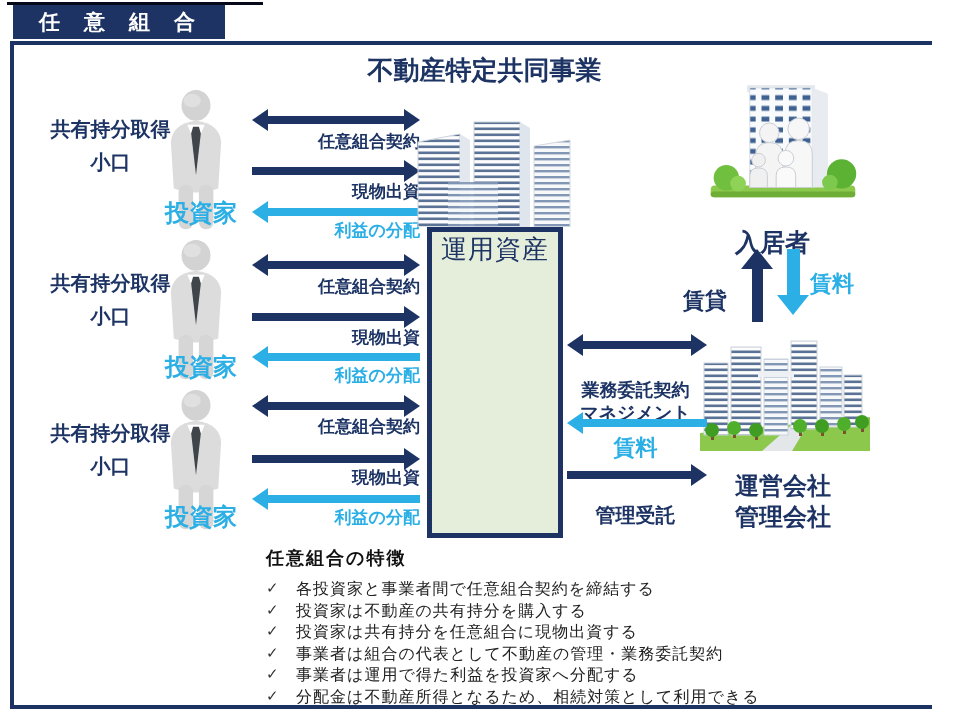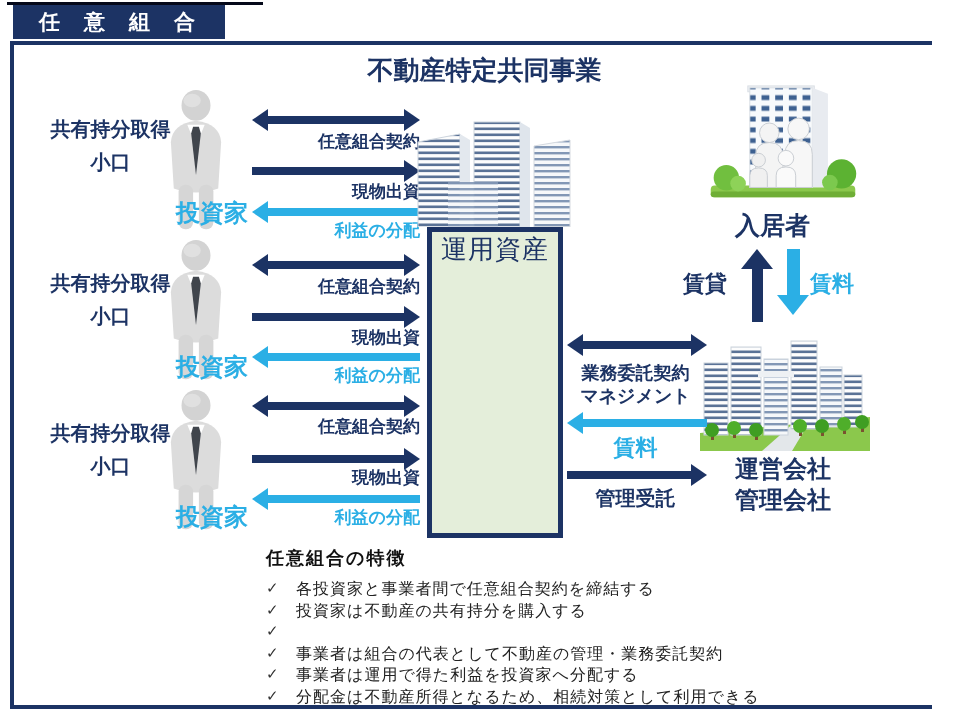--- a/index.html
+++ b/index.html
@@ -1,40 +1,40 @@
 <!DOCTYPE html>
 <html style="--navy: #1c3364; --cyan: #2bafe5; --asset_green: #e4eeda;"><head>
 <meta charset="utf-8">
 <style>
   html,body{margin:0;padding:0;background:#fff;}
   #canvas{position:relative;width:932px;height:720px;background:#fff;overflow:hidden;
           font-family:"Liberation Sans",sans-serif;}
   .abs{position:absolute;}
-  .navy-t{color:var(--navy);}
+  .navy-t{color:var(--navy);margin-top:17px;}
   .cyan-t{color:var(--cyan);}
   .b{font-weight:bold;}
 
   
   #top-line{left:7px;top:2px;width:256px;height:3px;background:#05091a;}
   #title-bar{left:13px;top:5px;width:212px;height:34px;background:var(--navy);
              color:#fff;font-weight:bold;font-size:21px;line-height:34px;text-align:center;
              letter-spacing:24px;text-indent:20px;white-space:nowrap;}
 
   
   #frame{left:10px;top:41px;width:932px;height:660px;border:4px solid var(--navy);background:#fff;}
 
   
   #heading{left:312px;top:55px;width:345px;text-align:center;font-weight:bold;
            font-size:26px;line-height:30px;color:var(--navy);}
   #heading .l2{letter-spacing:4px;}
 
   
   .inv-label{left:28px;width:165px;text-align:center;color:var(--navy);font-weight:bold;font-size:20px;line-height:24px;}
   .inv-label .l2{margin-top:9px;}
-  .inv-role{left:156px;width:92px;text-align:right;color:var(--cyan);font-weight:bold;font-size:24px;}
+  .inv-role{left:145px;width:92px;text-align:right;color:var(--cyan);font-weight:bold;font-size:24px;}
   .person{left:152px;width:88px;height:145px;}
 
   
   .harrow{position:absolute;height:8px;background:var(--navy);}
   .harrow.cy{background:var(--cyan);}
   .harrow::before,.harrow::after{content:"";position:absolute;top:50%;transform:translateY(-50%);
      width:0;height:0;border-top:11px solid transparent;border-bottom:11px solid transparent;}
   .harrow.hr::after{right:-15px;border-left:16px solid var(--navy);}
   .harrow.hl::before{left:-15px;border-right:16px solid var(--navy);}
   .harrow.cy.hl::before{border-right-color:var(--cyan);}
@@ -259,20 +259,21 @@
     <div class="ft-row">
       <span class="chk">✓</span>
       <span>各投資家と事業者間で任意組合契約を締結する</span>
     </div>
     <div class="ft-row">
       <span class="chk">✓</span>
       <span>投資家は不動産の共有持分を購入する</span>
     </div>
     <div class="ft-row">
       <span class="chk">✓</span>
+      <span>投資家は共有持分を任意組合に現物出資する</span>
     </div>
     <div class="ft-row">
       <span class="chk">✓</span>
       <span>事業者は組合の代表として不動産の管理・業務委託契約</span>
     </div>
     <div class="ft-row">
       <span class="chk">✓</span>
       <span>事業者は運用で得た利益を投資家へ分配する</span>
     </div>
     <div class="ft-row">

